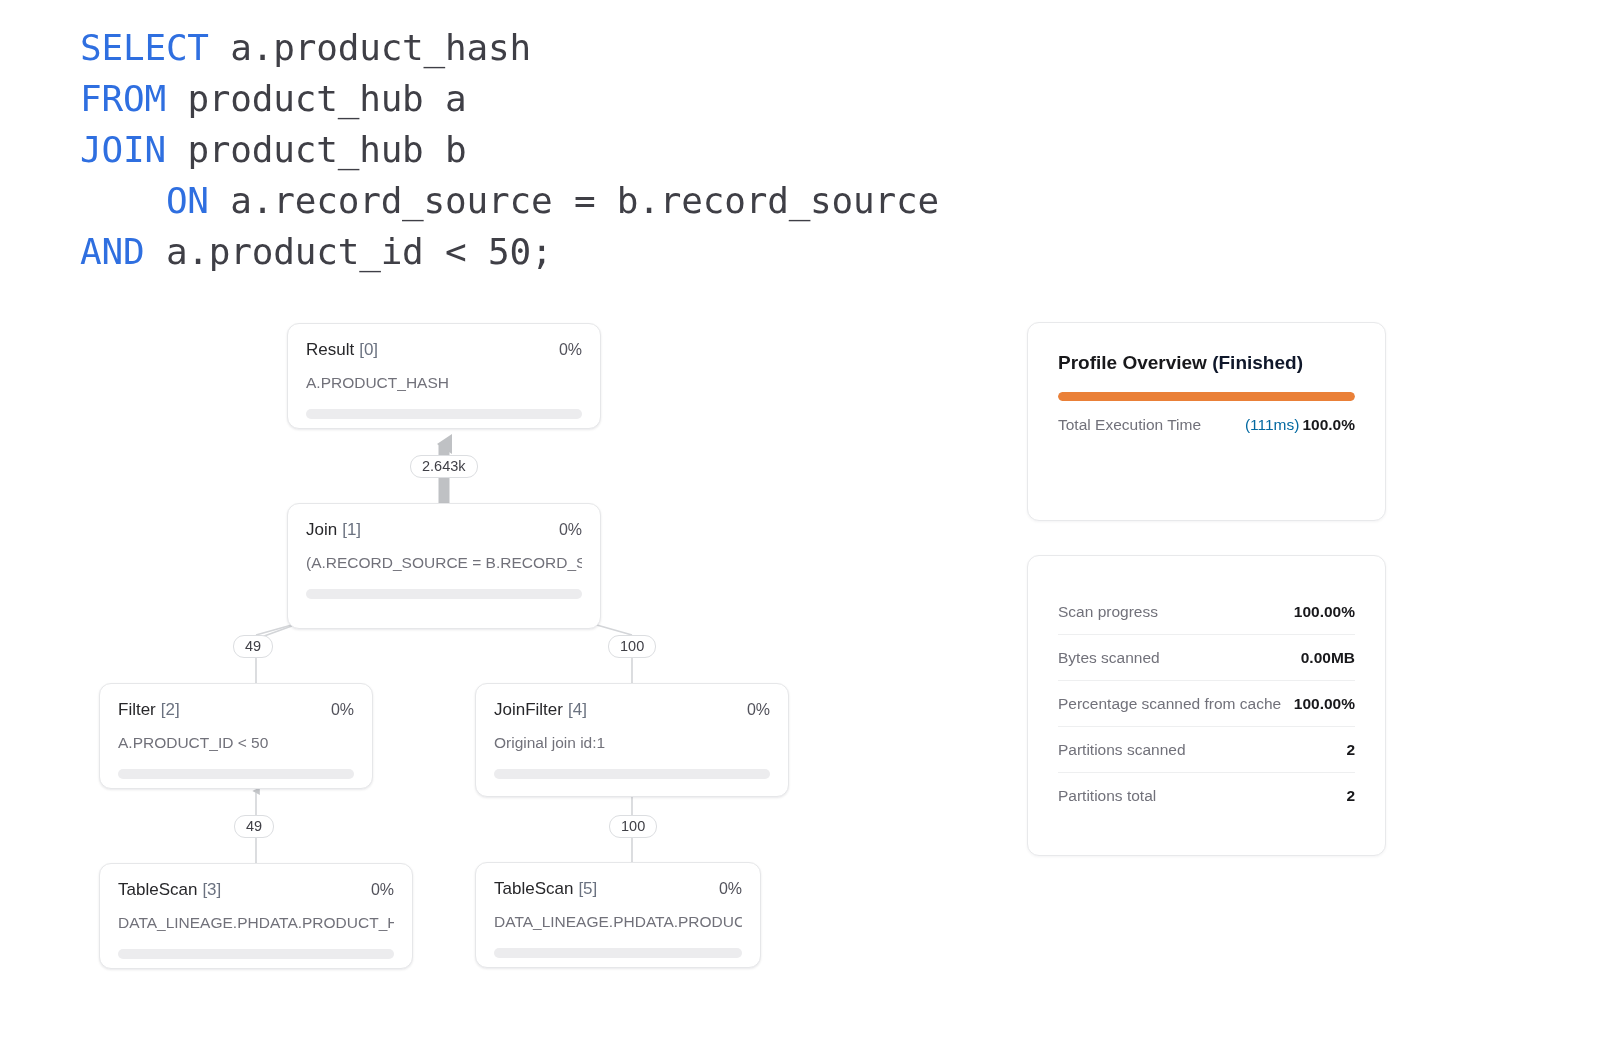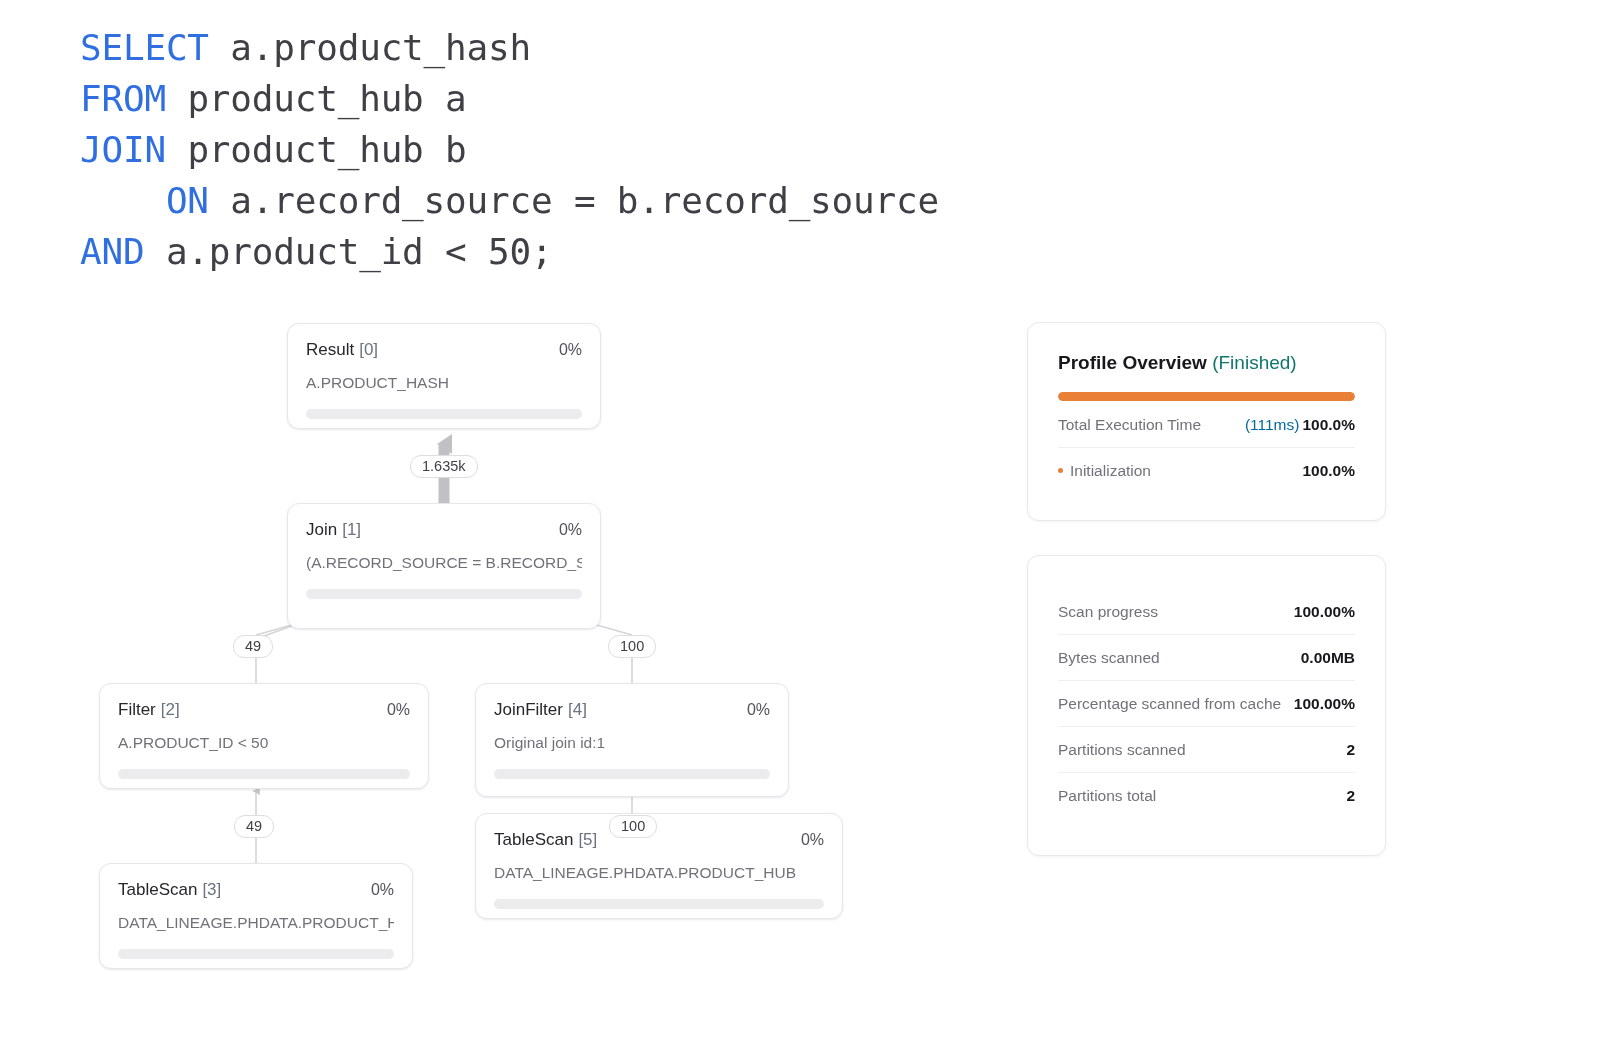--- a/index.html
+++ b/index.html
@@ -86,24 +86,24 @@
   .node-bar {
     margin-top: 17px;
     height: 10px;
     border-radius: 6px;
     background: #ececee;
   }
 
   
   #node-result   { left: 287px; top: 323px; width: 314px; height: 106px; }
   #node-join     { left: 287px; top: 503px; width: 314px; height: 126px; }
-  #node-filter   { left: 99px;  top: 683px; width: 330px; height: 106px; }
+  #node-filter   { left: 99px;  top: 683px; width: 274px; height: 106px; }
   #node-joinfilter { left: 475px; top: 683px; width: 314px; height: 114px; }
   #node-ts3      { left: 99px;  top: 863px; width: 314px; height: 106px; }
-  #node-ts5      { left: 475px; top: 813px; width: 368px; height: 106px; }
+  #node-ts5      { left: 475px; top: 862px; width: 286px; height: 106px; }
 
   
   .pill {
     position: absolute;
     box-sizing: border-box;
     background: #ffffff;
     border: 1px solid #dcdee1;
     border-radius: 11px;
     height: 23px;
     line-height: 21px;
@@ -131,22 +131,22 @@
   #card-profile { left: 1027px; top: 322px; width: 359px; height: 199px; padding: 28px 30px 0 30px; }
   #card-stats   { left: 1027px; top: 555px; width: 359px; height: 301px; padding: 27px 30px 0 30px; }
 
   .card-title {
     font-size: 19px;
     line-height: 23px;
     color: #18181b;
     font-weight: bold;
   }
   .card-title .muted {
-    color: #0f766e;
-    font-weight: normal;
+    color: #0f172a;
+    font-weight: bold;
   }
 
   #profile-bar-track {
     margin-top: 18px;
     height: 9px;
     border-radius: 5px;
     background: #f0f0f2;
     overflow: hidden;
   }
   #profile-bar-fill {
@@ -278,45 +278,41 @@
     <div class="node-head">
       <div>
         <span class="node-title">TableScan</span><span class="node-idx">[5]</span>
       </div>
       <span class="node-pct">0%</span>
     </div>
     <div class="node-sub">DATA_LINEAGE.PHDATA.PRODUCT_HUB</div>
     <div class="node-bar"></div>
   </div>
 
-  <div class="pill" id="pill-result-join">1.635k</div>
+  <div class="pill" id="pill-result-join">2.643k</div>
   <div class="pill" id="pill-join-filter">49</div>
   <div class="pill" id="pill-join-joinfilter">100</div>
   <div class="pill" id="pill-filter-ts3">49</div>
   <div class="pill" id="pill-joinfilter-ts5">100</div>
 
 </div>
 
 <div class="card" id="card-profile">
   <div class="card-title">
     <span>Profile Overview</span>
     <span class="muted">(Finished)</span>
   </div>
   <div id="profile-bar-track">
     <div id="profile-bar-fill" style="width: 100%; background: rgb(234, 128, 56);"></div>
   </div>
   <div id="profile-rows">
     <div class="kv-row">
       <span class="kv-key">Total Execution Time</span>
       <span class="kv-val"><span class="paren">(111ms)</span><span>100.0%</span></span>
     </div>
-    <div class="kv-row">
-      <span class="kv-key"><span class="bullet-dot" style="background: rgb(234, 128, 56);"></span><span>Initialization</span></span>
-      <span class="kv-val">100.0%</span>
-    </div>
   </div>
 </div>
 
 <div class="card" id="card-stats">
   <div id="stats-rows">
     <div class="kv-row">
       <span class="kv-key">Scan progress</span>
       <span class="kv-val">100.00%</span>
     </div>
     <div class="kv-row">

